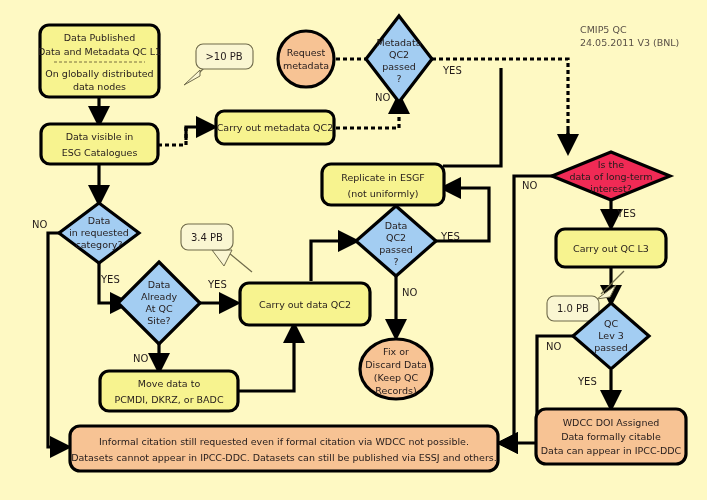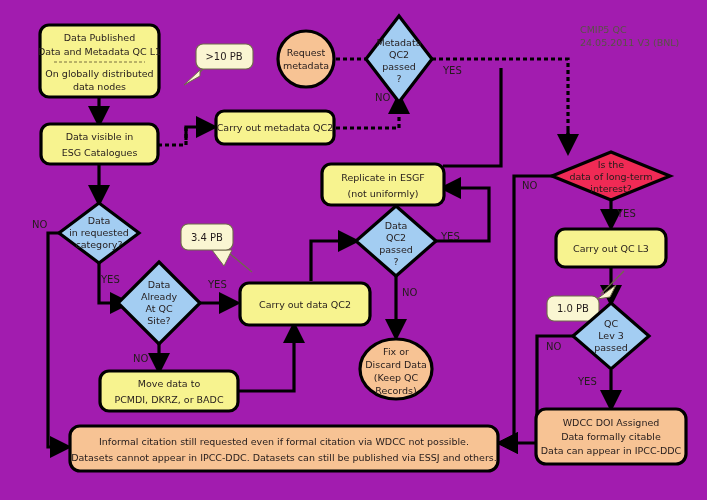--- a/index.html
+++ b/index.html
@@ -1,17 +1,17 @@
 <!DOCTYPE html>
 <html><head>
 <meta charset="utf-8">
 <style>
   html,body{margin:0;padding:0;background:#ffffff;}
   body{font-family:"DejaVu Sans","Liberation Sans",sans-serif;}
-  #canvas{position:relative;width:707px;height:500px;background:#a21caf;overflow:hidden;}
+  #canvas{position:relative;width:707px;height:500px;background:#fef9c3;overflow:hidden;}
   svg.layer{position:absolute;left:0;top:0;width:707px;height:500px;}
   #edges{z-index:1;}
   #nodes{z-index:2;}
   .ntext{font-size:9.5px;fill:#241c1c;font-family:"DejaVu Sans","Liberation Sans",sans-serif;}
   .elabel{font-size:10px;fill:#241c1c;font-family:"DejaVu Sans","Liberation Sans",sans-serif;}
   .title{font-size:9.5px;fill:#5a5147;font-family:"DejaVu Sans","Liberation Sans",sans-serif;}
   .callout-t{font-size:10px;fill:#241c1c;font-family:"DejaVu Sans","Liberation Sans",sans-serif;}
 </style>
 </head>
 <body>

